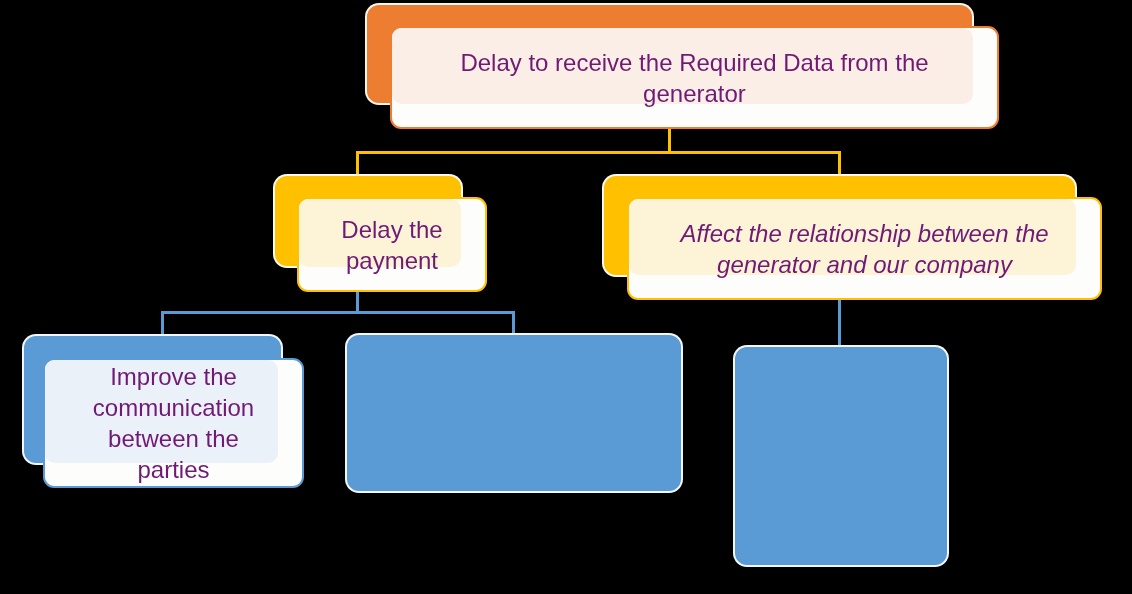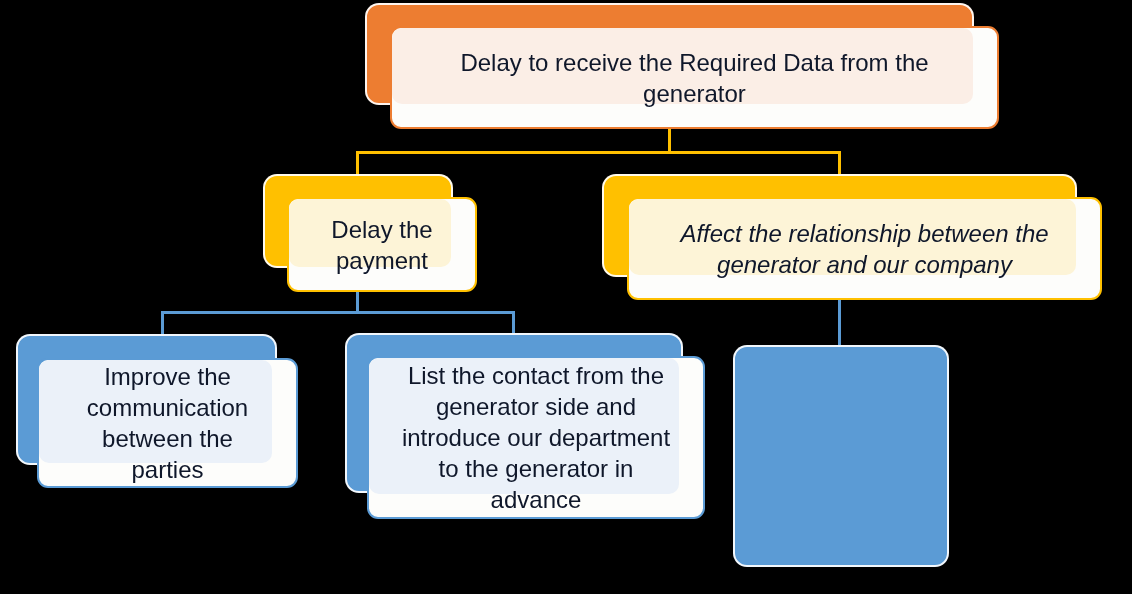--- a/index.html
+++ b/index.html
@@ -34,21 +34,21 @@
     position: absolute;
     left: 0; top: 0;
     right: 24px; bottom: 23px;
     border-radius: 10px;
     background: var(--tint);
   }
   .label {
     position: relative;
     z-index: 1;
     white-space: pre-line;
-    color: #0f172a;
+    color: #701a75;
     font-size: 24px;
     line-height: 31px;
     padding: 4px 10px;
   }
   .orange .shadow { background: #ED7D31; }
   .orange .front  { border: 2px solid #ED7D31; --tint: #FBEEE6; }
   .gold .shadow   { background: #FFC000; }
   .gold .front    { border: 2.5px solid #FFC000; --tint: #FDF4D7; }
   .blue .shadow   { background: #5B9BD5; }
   .blue .front    { border: 2px solid #5B9BD5; --tint: #EBF1F9; }
@@ -72,54 +72,47 @@
   <div class="edge blue-e" style="left:838px; top:299px; width:3px; height:49px;"></div>
 
   <div class="group orange" style="left:365px; top:3px; width:634px; height:129px;">
     <div class="shadow" style="left:0; top:0; width:609px; height:102px;"></div>
     <div class="front" style="left:25px; top:23px; width:609px; height:103px;">
       <span class="label">Delay to receive the Required Data from the
 generator</span>
     </div>
   </div>
 
-  <div class="group gold" style="left:263px; top:174px; width:244px; height:118px;">
+  <div class="group gold" style="left:273px; top:174px; width:244px; height:118px;">
     <div class="shadow" style="left:0; top:0; width:190px; height:94px;"></div>
     <div class="front" style="left:24px; top:23px; width:190px; height:95px;">
       <span class="label">Delay the
 payment</span>
     </div>
   </div>
 
   <div class="group gold" style="left:602px; top:174px; width:500px; height:126px;font-style:italic;">
     <div class="shadow" style="left:0; top:0; width:475px; height:103px;"></div>
     <div class="front" style="left:25px; top:23px; width:475px; height:103px;">
       <span class="label">Affect the relationship between the
 generator and our company</span>
     </div>
   </div>
 
-  <div class="group blue" style="left:16px; top:334px; width:282px; height:186px;">
+  <div class="group blue" style="left:22px; top:334px; width:282px; height:186px;">
     <div class="shadow" style="left:0; top:0; width:261px; height:131px;"></div>
     <div class="front" style="left:21px; top:24px; width:261px; height:130px;">
       <span class="label">Improve the
 communication
 between the
 parties</span>
     </div>
   </div>
 
   <div class="group blue" style="left:345px; top:333px; width:360px; height:186px;">
     <div class="shadow" style="left:0; top:0; width:338px; height:160px;"></div>
-    <div class="front" style="left:22px; top:23px; width:338px; height:163px;">
-      <span class="label">List the contact from the
-generator side and
-introduce our department
-to the generator in
-advance</span>
-    </div>
   </div>
 
   <div class="group blue" style="left:733px; top:345px; width:241px; height:243px;">
     <div class="shadow" style="left:0; top:0; width:216px; height:222px;"></div>
   </div>
 
 </div>
 
 </body></html>

